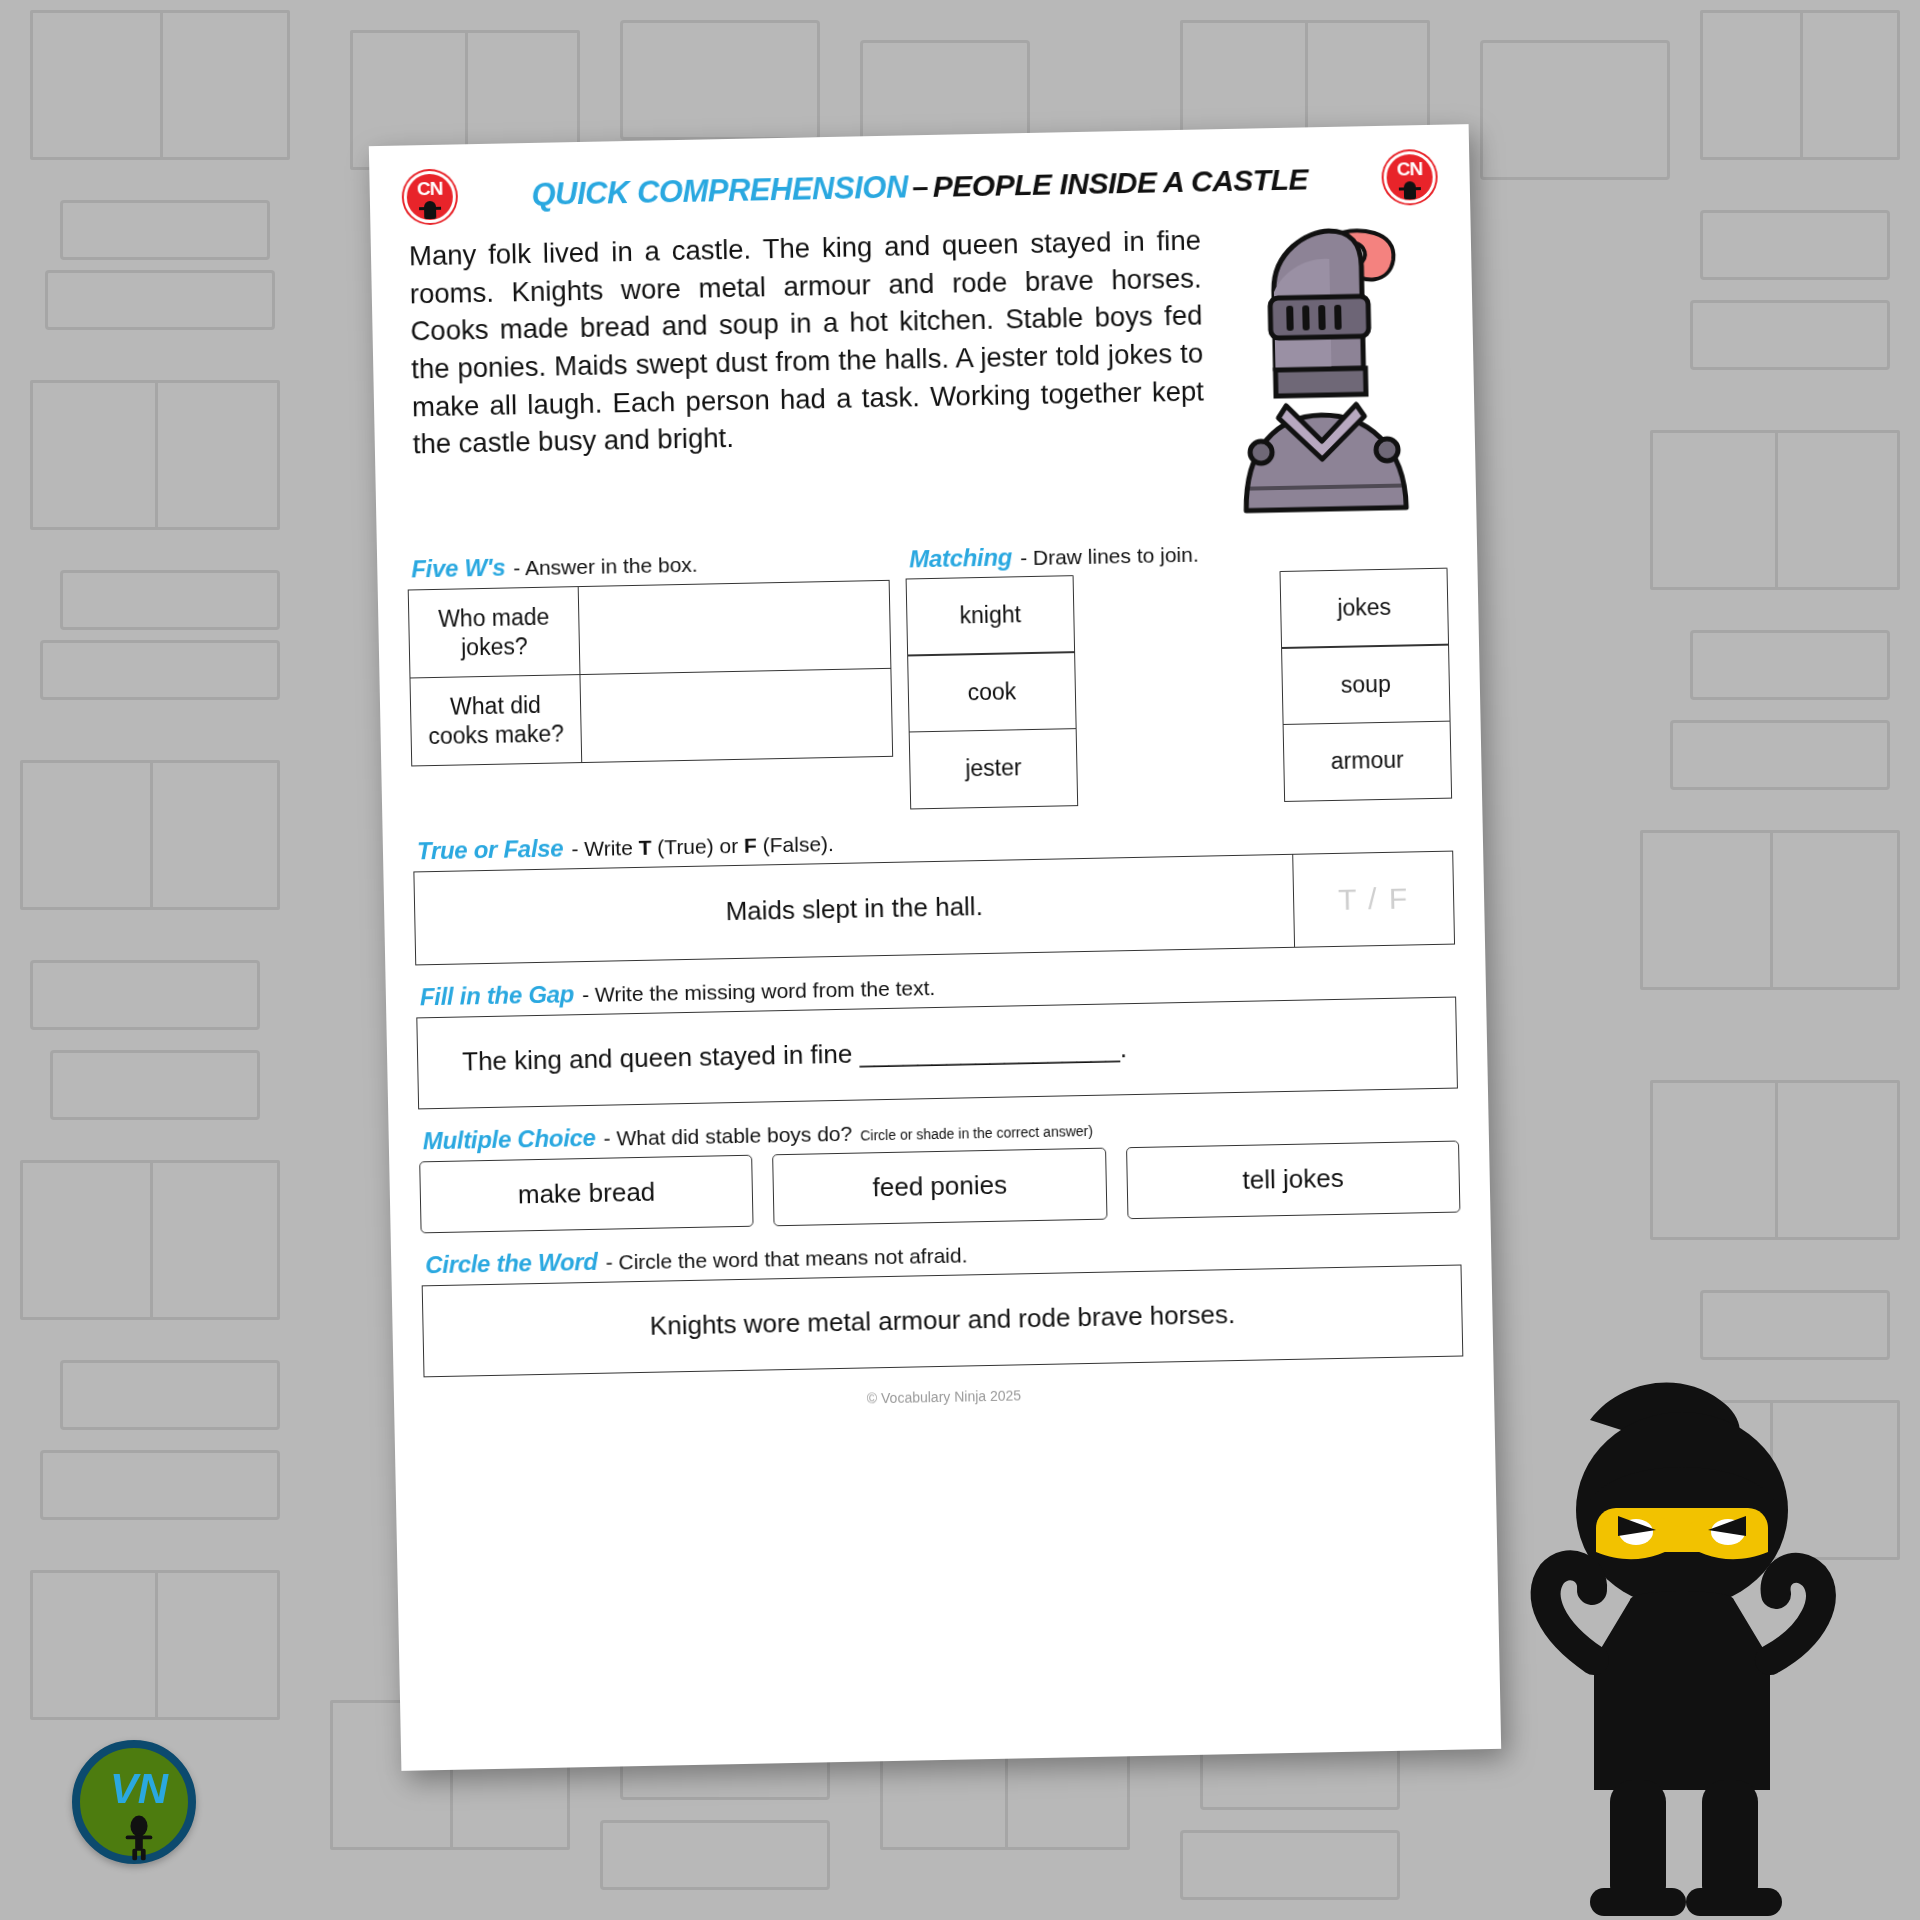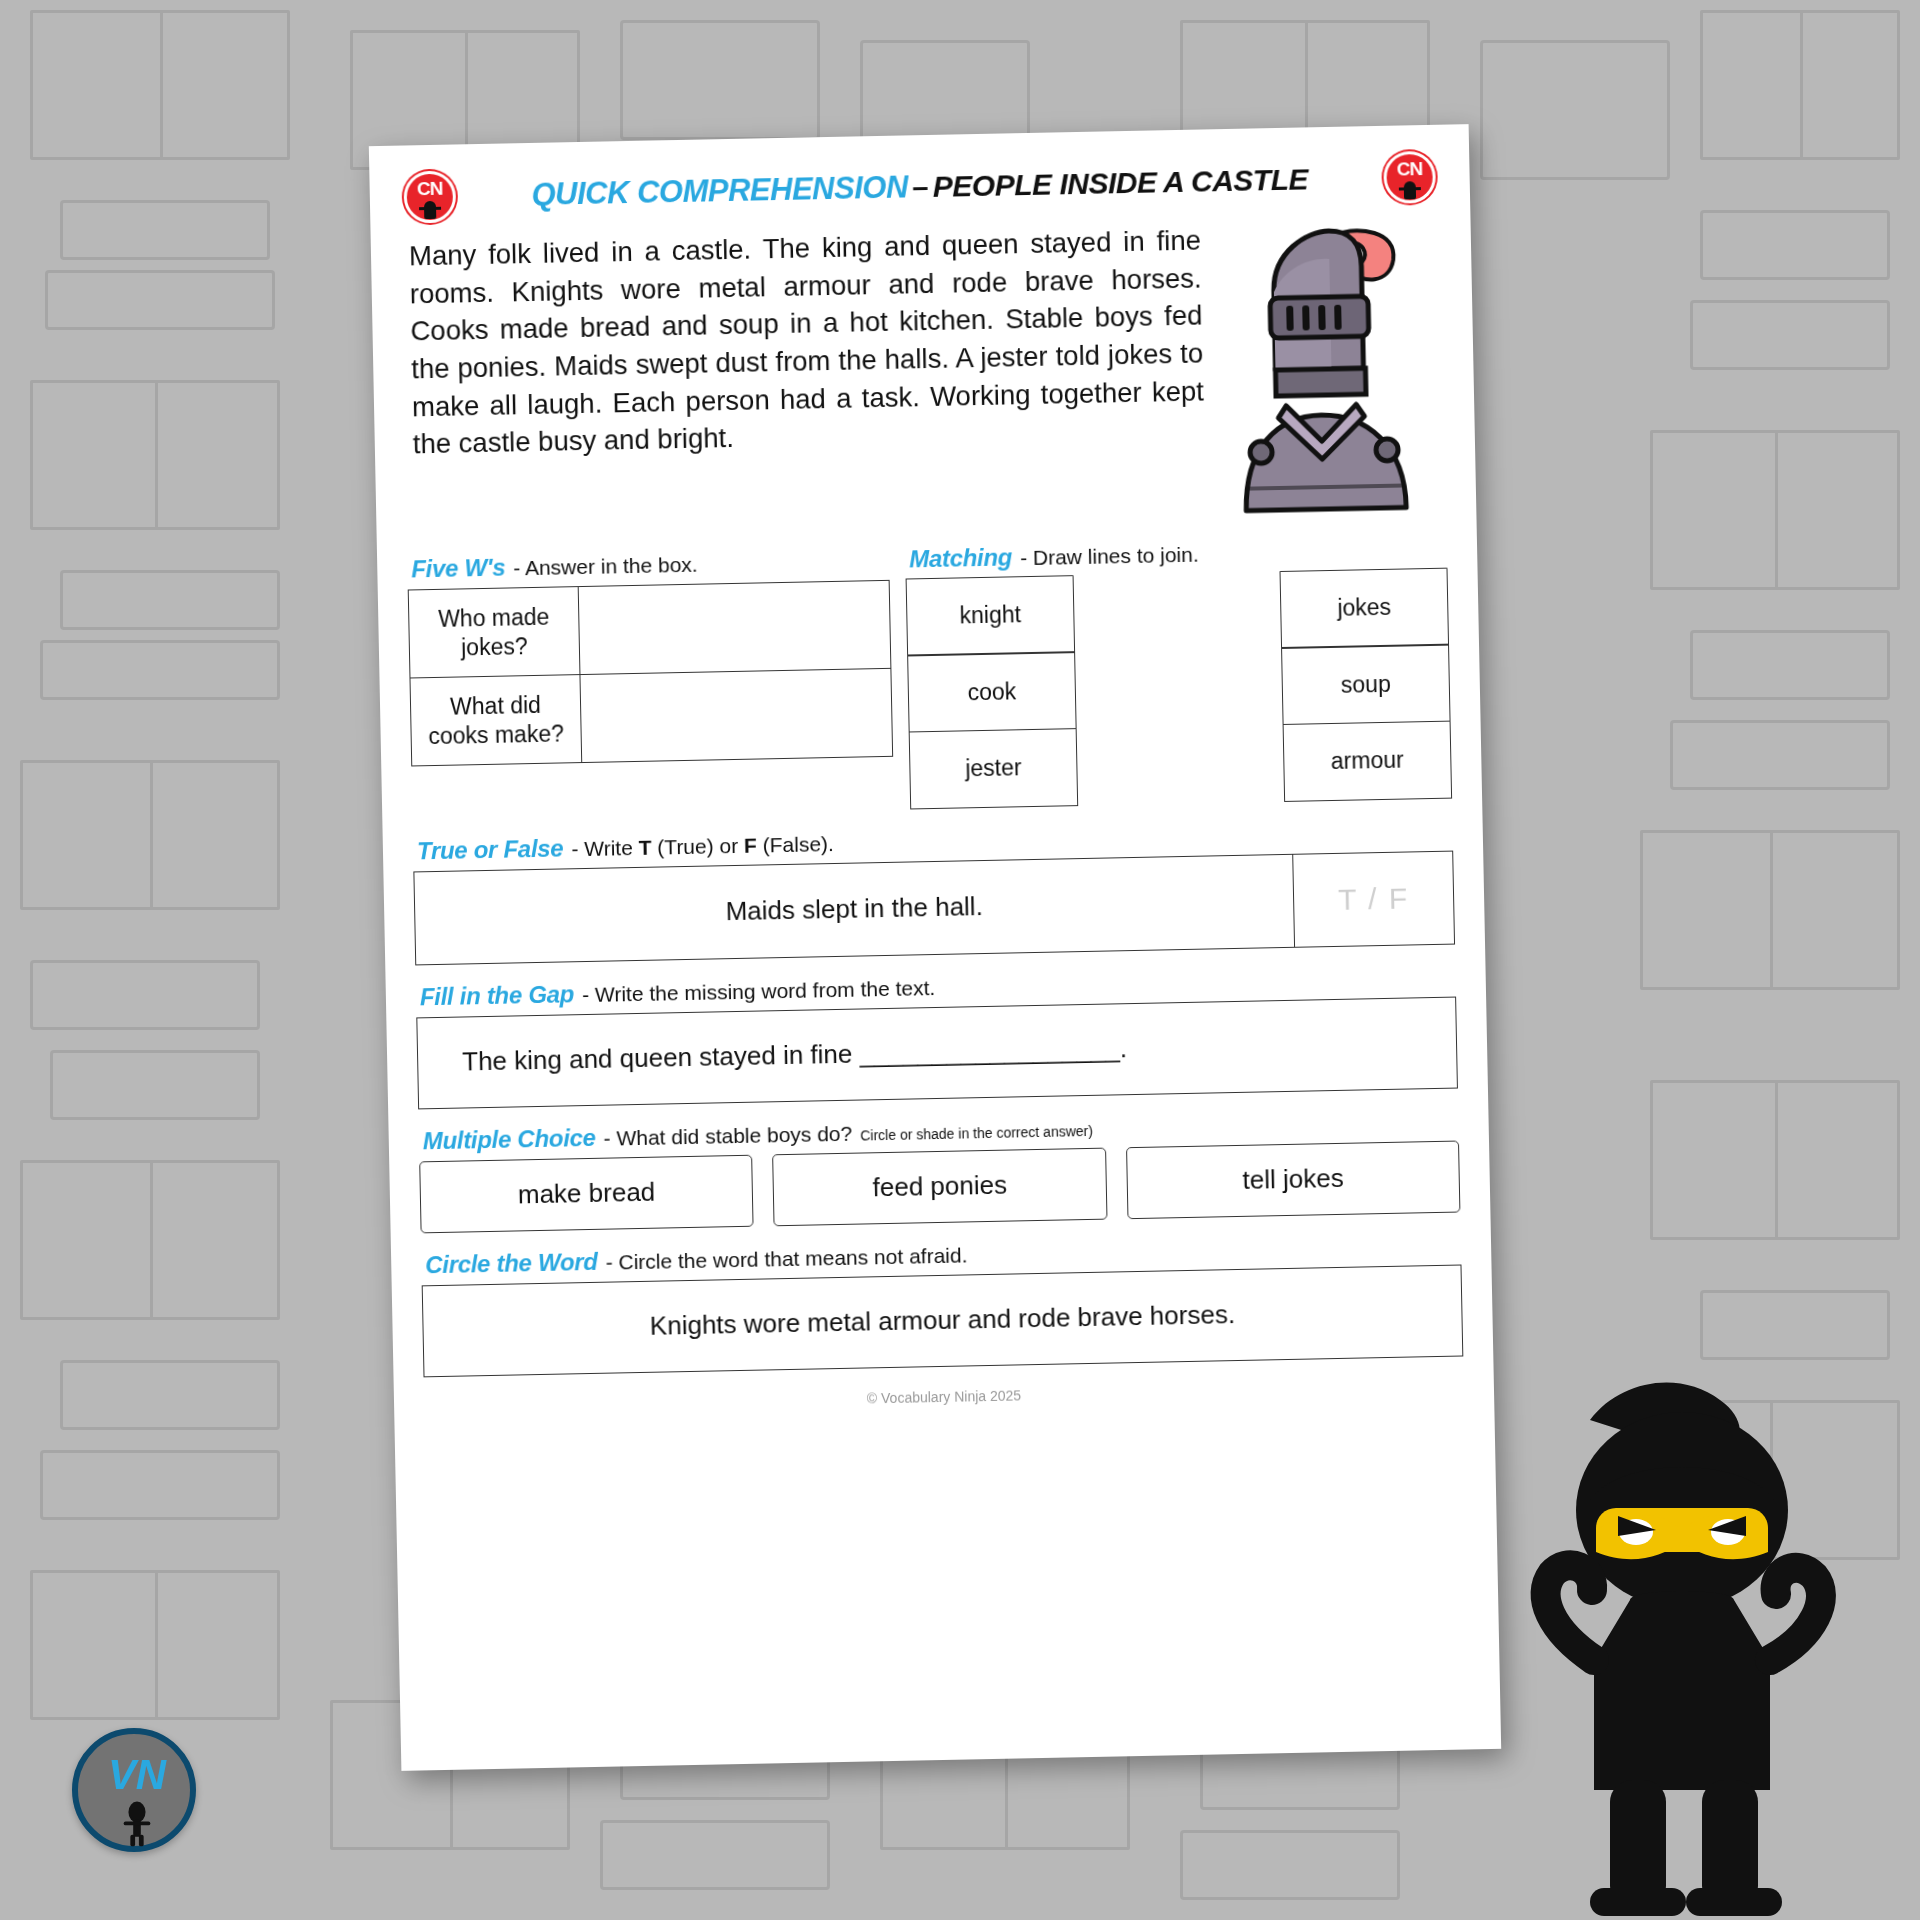--- a/index.html
+++ b/index.html
@@ -190,23 +190,23 @@
     font-size: 26px; color: #111;
   }
 
   .footer {
     text-align: center; color: #9a9a9a; font-size: 14px;
     margin-top: 22px;
   }
 
   
   #vn-badge {
-    position: absolute; left: 72px; bottom: 68px;
+    position: absolute; left: 72px; bottom: 56px;
     width: 124px; height: 124px; border-radius: 50%;
-    background: #737373; border: 6px solid #0c4a6e;
+    background: #4d7c0f; border: 8px solid #0c4a6e;
     box-shadow: 0 3px 7px rgba(0,0,0,0.25);
   }
 
   
   #ninja { position: absolute; right: 10px; bottom: 0; width: 440px; height: 560px; }
 </style>
 </head>
 <body>
 
 <div id="bg-pattern">

